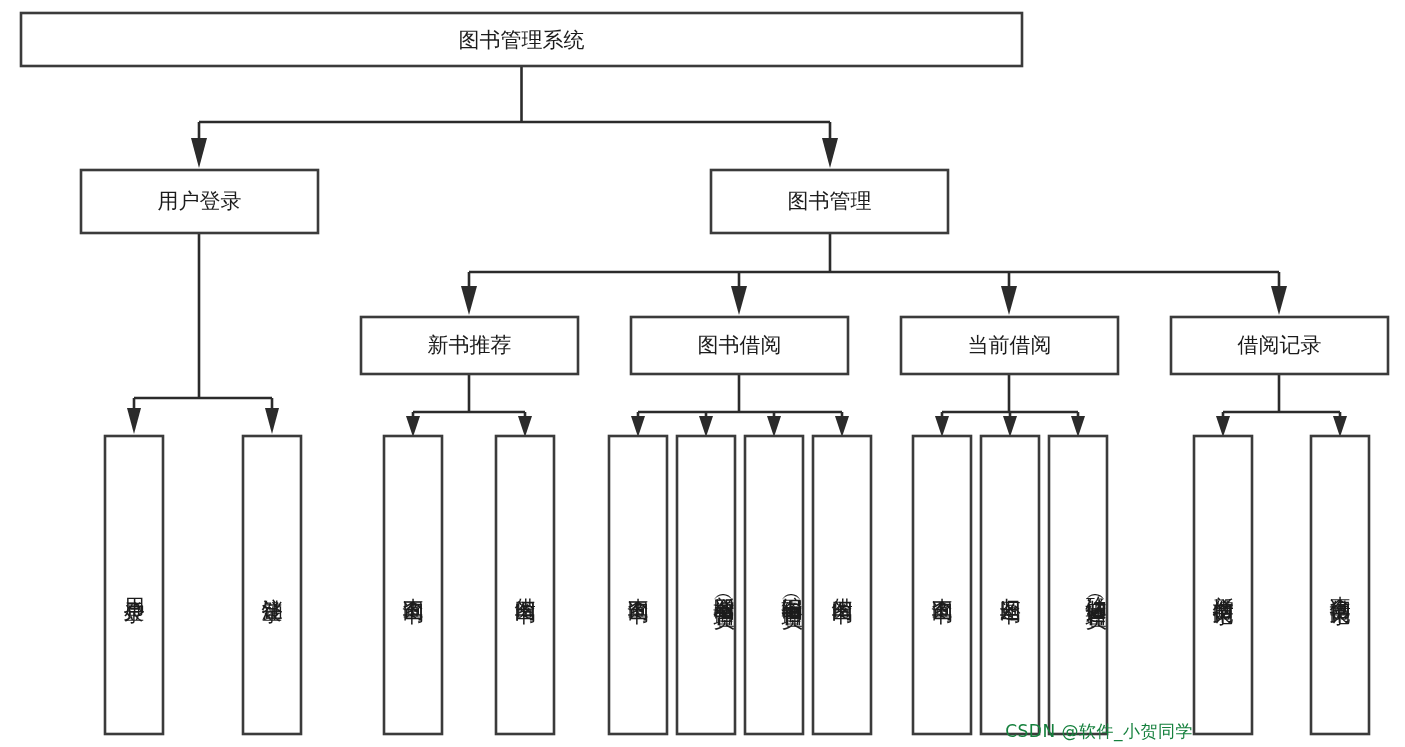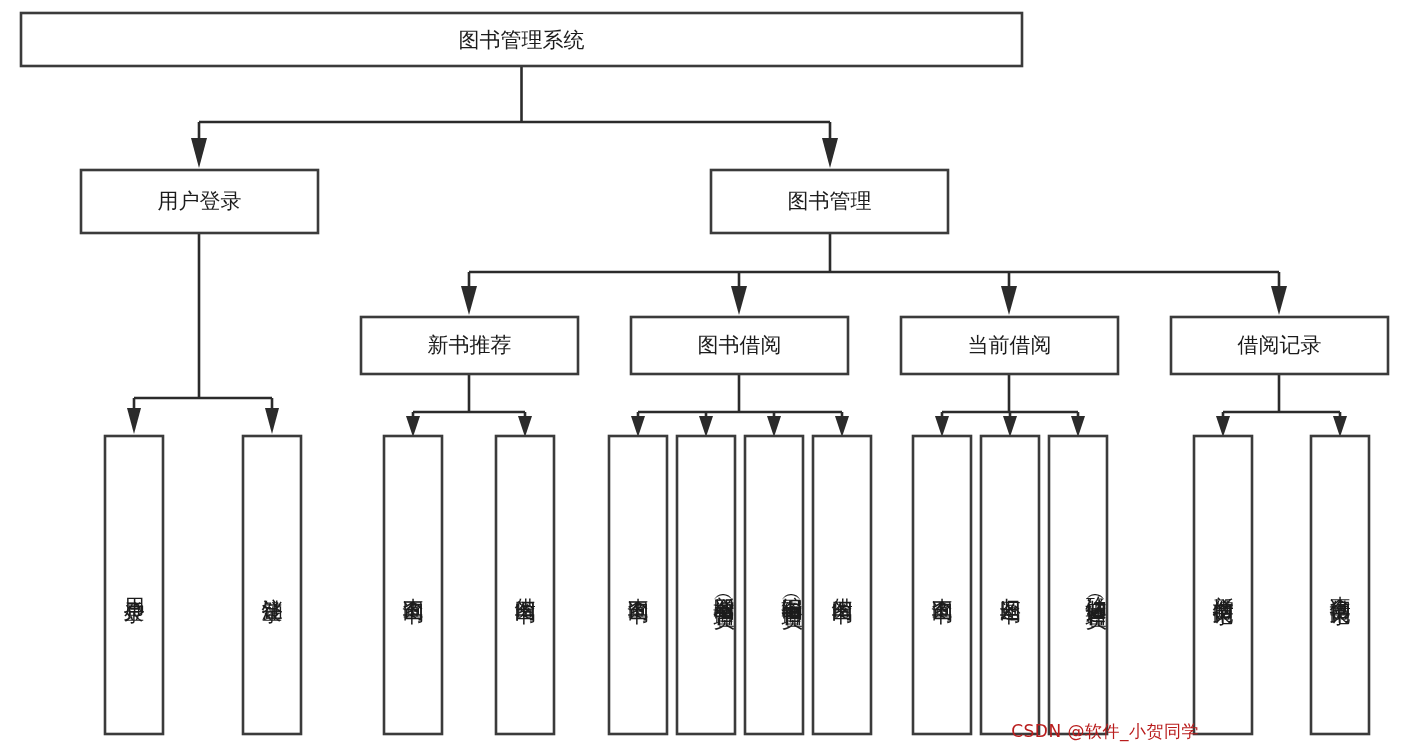--- a/index.html
+++ b/index.html
@@ -58,25 +58,25 @@
     font-size: 21px;
     color: #1c1c1c;
     line-height: 1.08;
     letter-spacing: 2px;
     white-space: nowrap;
     text-align: center;
     pointer-events: none;
   }
   .watermark {
     position: absolute;
-    right: 8px;
+    right: 14px;
     bottom: 4px;
     font-family: "DejaVu Sans", "Liberation Sans", sans-serif;
     font-size: 17px;
-    color: #b91c1c;
+    color: #15803d;
     letter-spacing: 0.5px;
     white-space: nowrap;
   }
 </style>
 </head>
 <body>
 
 <div id="diagram-root">
 
   <svg class="diagram-canvas" viewBox="0 0 1405 747" xmlns="http://www.w3.org/2000/svg">

